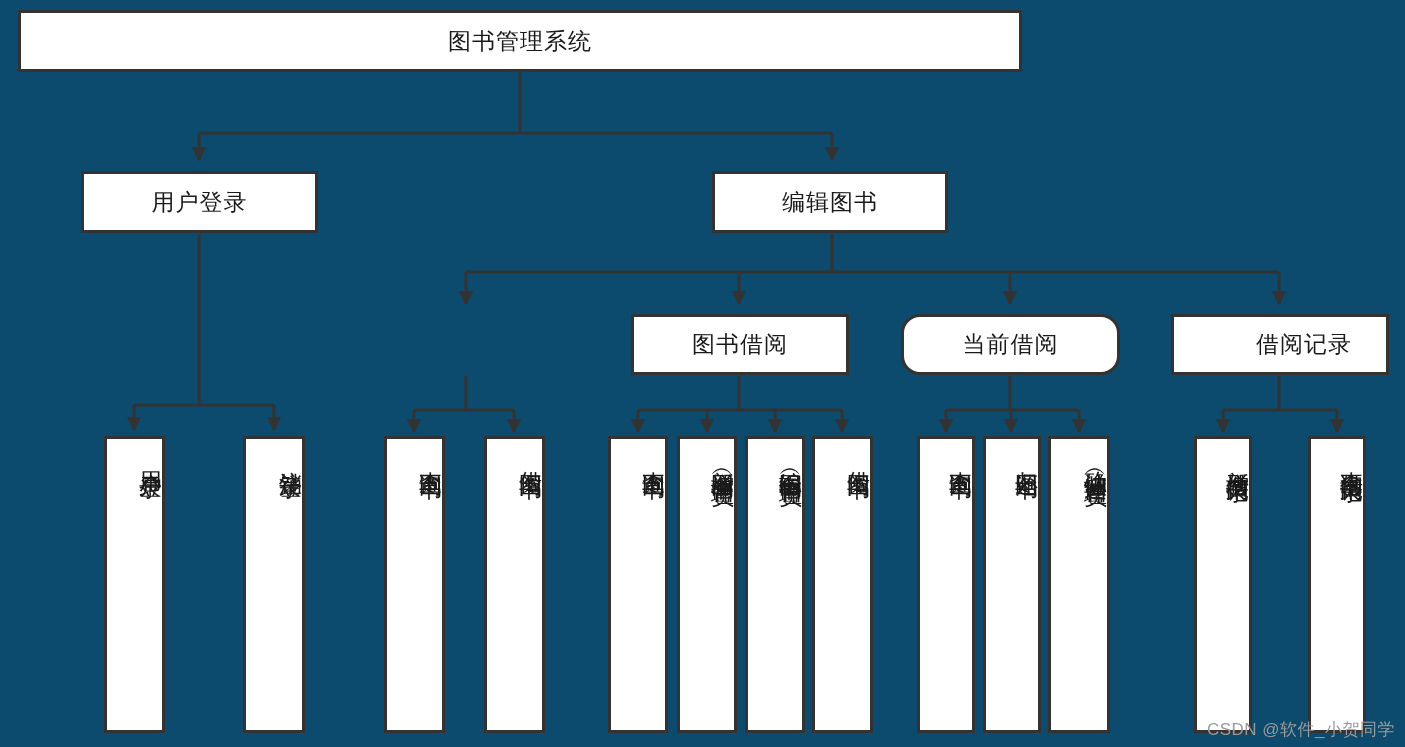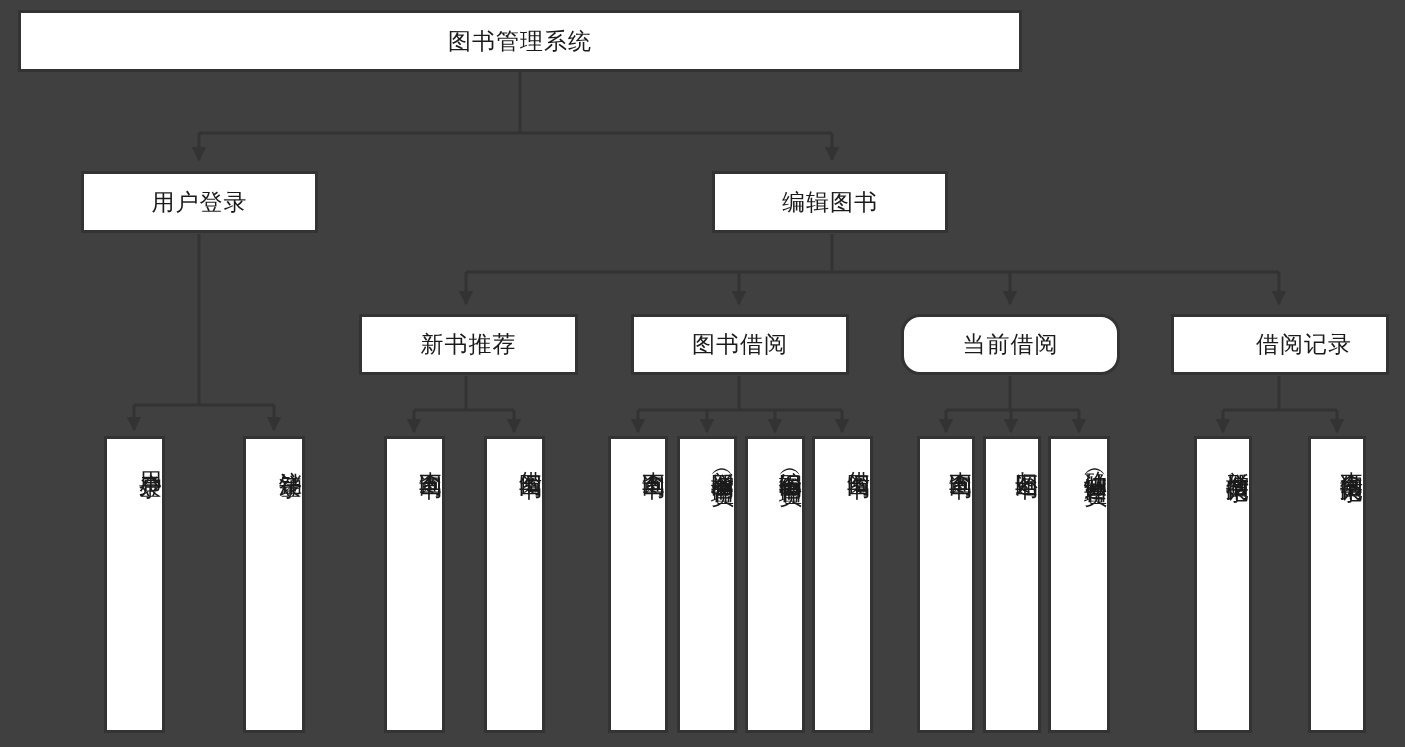--- a/index.html
+++ b/index.html
@@ -1,17 +1,17 @@
 <!DOCTYPE html>
 <html><head>
 <meta charset="utf-8">
 <style>
   html,body{margin:0;padding:0;background:#ffffff;}
   body{width:1405px;height:747px;overflow:hidden;font-family:"Liberation Sans","DejaVu Sans",sans-serif;}
-  #canvas{position:relative;width:1405px;height:747px;background:#404040;}
+  #canvas{position:relative;width:1405px;height:747px;background:#0c4a6e;}
   svg#edges{position:absolute;left:0;top:0;width:1405px;height:747px;}
   .node{position:absolute;box-sizing:border-box;background:#ffffff;border:3px solid #333333;
         display:flex;align-items:center;justify-content:center;color:#1a1a1a;}
   .node.h{font-size:23px;letter-spacing:1px;}
   .node.v{writing-mode:vertical-rl;text-orientation:upright;font-size:23px;letter-spacing:2px;
           padding:14px 0;align-items:flex-start;justify-content:flex-start;line-height:1;}
   .node.v > span{writing-mode:vertical-rl;text-orientation:upright;display:block;}
   #watermark{position:absolute;right:10px;bottom:6px;font-size:17px;color:#9a9a9a;
              letter-spacing:0.5px;white-space:nowrap;}
 </style>
@@ -74,23 +74,20 @@
     <span>图书管理系统</span>
   </div>
 
   <div class="node h" style="left:81px;top:171px;width:237px;height:62px;">
     <span>用户登录</span>
   </div>
   <div class="node h" style="left:712px;top:171px;width:236px;height:62px;">
     <span>编辑图书</span>
   </div>
 
-  <div class="node h" style="left:359px;top:314px;width:219px;height:61px;">
-    <span>新书推荐</span>
-  </div>
   <div class="node h" style="left:631px;top:314px;width:218px;height:61px;">
     <span>图书借阅</span>
   </div>
   <div class="node h" style="left:901px;top:314px;width:219px;height:61px;border-radius:19px;">
     <span>当前借阅</span>
   </div>
   <div class="node h" style="left:1171px;top:314px;width:218px;height:61px;padding-left:48px;">
     <span>借阅记录</span>
   </div>
 
@@ -131,14 +128,15 @@
     <span>确认归还（管理员）</span>
   </div>
 
   <div class="node v" style="left:1194px;top:436px;width:58px;height:297px;">
     <span>新增借阅记录</span>
   </div>
   <div class="node v" style="left:1308px;top:436px;width:58px;height:297px;">
     <span>查询借阅记录</span>
   </div>
 
+  <div id="watermark">CSDN @软件_小贺同学</div>
 
 </div>
 
 </body></html>

